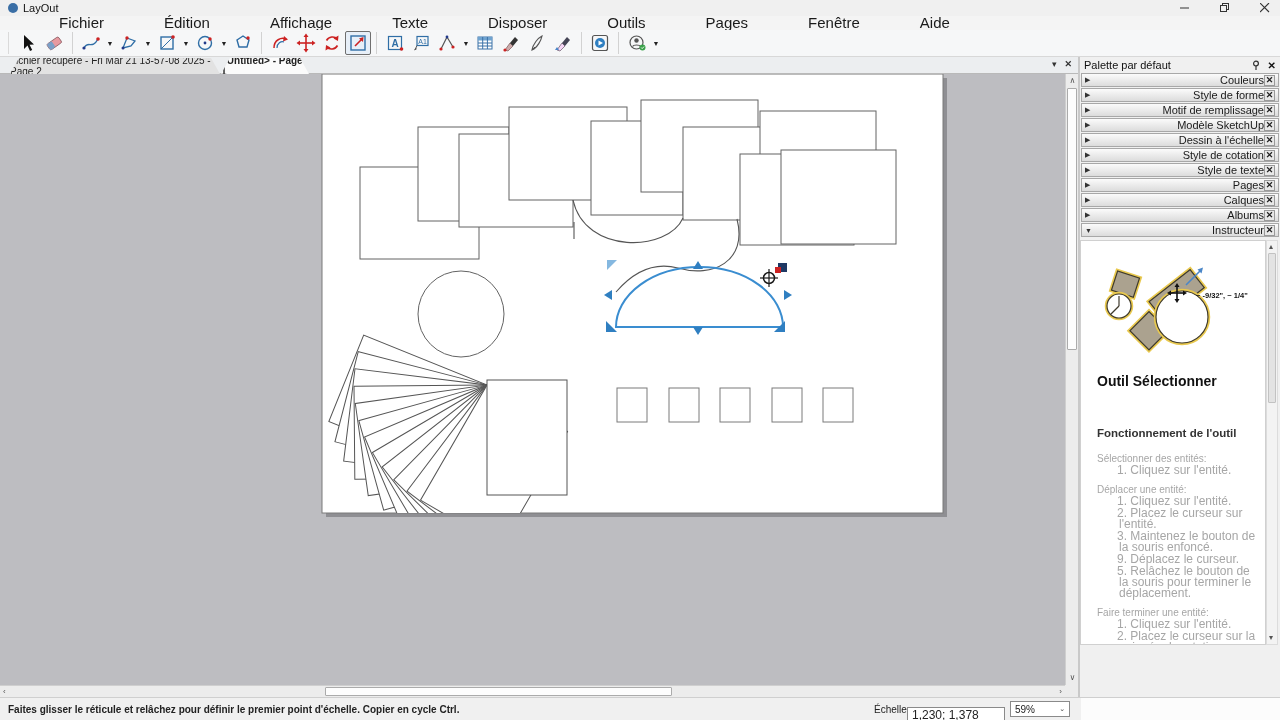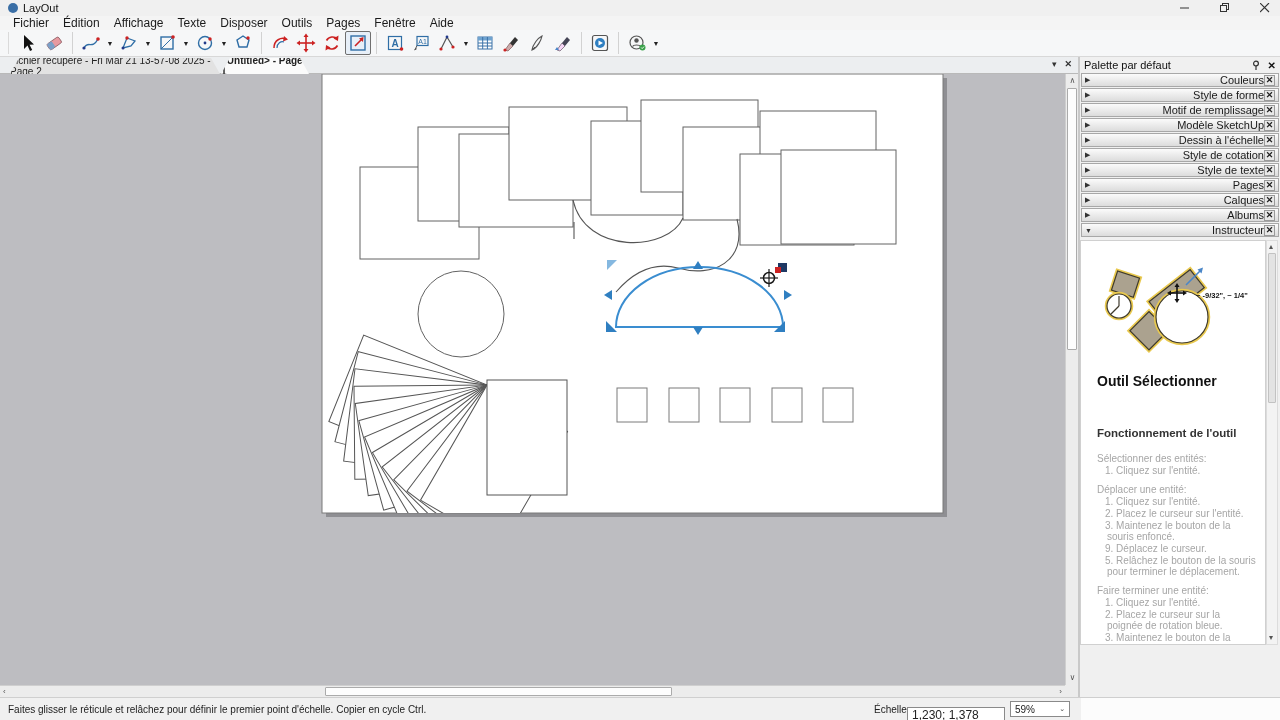--- a/index.html
+++ b/index.html
@@ -8,21 +8,21 @@
 
   
   #titlebar { position:absolute; left:0; top:0; width:1280px; height:16px; background:#f0f0f0; display:flex; align-items:center; }
   #app-icon { width:10px; height:10px; border-radius:50%; background:#3a6ea5; margin:0 5px 0 8px; }
   #window-title { font-size:11px; color:#111; }
   #win-controls { position:absolute; right:8px; top:0; height:16px; display:flex; gap:26px; align-items:center; }
   .win-btn { width:14px; height:14px; display:flex; align-items:center; justify-content:center; color:#333; }
 
   
   #menubar { position:absolute; left:0; top:16px; width:1280px; height:14px; background:#f4f4f4; display:flex; align-items:center; padding-left:6px; }
-  .menu-item { font-size:12px; color:#1a1a1a; padding:0 7px; height:14px; line-height:14px; cursor:default; }
+  .menu-item { font-size:15px; color:#1a1a1a; padding:0 7px; height:14px; line-height:14px; cursor:default;margin-left:46px; }
 
   
   #toolbar { position:absolute; left:0; top:30px; width:1280px; height:27px; background:#f6f7f8; border-bottom:1px solid #d8d8d8; display:flex; align-items:center; padding-left:8px; }
   .tool-btn { width:26px; height:24px; display:flex; align-items:center; justify-content:center; border:1px solid transparent; border-radius:2px; }
   .tool-btn.pressed { border:1px solid #6f6f6f; background:#e7eff8; }
   .tool-dd { width:12px; height:24px; display:flex; align-items:center; justify-content:center; font-size:7px; color:#222; }
   .tool-sep { width:1px; height:22px; background:#d2d2d2; margin:0 5px; }
   .tool-grip { width:1px; height:22px; background:#dadada; margin-right:6px; }
 
   
@@ -57,27 +57,27 @@
   .pal-close { font-size:9px; font-weight:bold; color:#222; border:1px solid #9a9a9a; background:#e8e8e8; width:11px; height:11px; line-height:9px; text-align:center; }
 
   #instructor { position:absolute; left:1080px; top:240px; width:186px; height:405px; background:#ffffff; overflow:hidden; border:1px solid #d0d0d0; }
   #instructor-scroll { position:absolute; left:1266px; top:240px; width:12px; height:405px; background:#f3f3f3; border:1px solid #dcdcdc; }
   #instr-illustration { position:absolute; left:8px; top:14px; }
   #instr-title { position:absolute; left:16px; top:132px; font-size:14px; font-weight:bold; color:#111; }
   #instr-subtitle { position:absolute; left:16px; top:150px; width:158px; font-size:10px; line-height:11px; color:#a6a6a6; }
   #instr-heading { position:absolute; left:16px; top:186px; font-size:11.5px; font-weight:bold; color:#333; }
   #instructor-steps { position:absolute; left:16px; top:204px; width:160px; }
   .instr-sec-title { font-size:10px; color:#a6a6a6; margin-top:8px; }
-  .instr-step { font-size:10px; color:#a6a6a6; line-height:11px; padding-left:10px; text-indent:-2px; margin-top:1px; }
+  .instr-step { font-size:12px; color:#a6a6a6; line-height:11px; padding-left:10px; text-indent:-2px; margin-top:1px;margin-left:12px; }
   #panel-below { position:absolute; left:1080px; top:645px; width:200px; height:52px; background:#f0f0f0; }
   #panel-bottom-white { position:absolute; left:1081px; top:698px; width:199px; height:22px; background:#fcfcfc; }
 
   
   #statusbar { position:absolute; left:0; top:697px; width:1280px; height:23px; background:#f0f0f0; border-top:1px solid #cfcfcf; }
-  #status-msg { position:absolute; left:8px; top:6px; font-size:10px; color:#222; }
+  #status-msg { position:absolute; left:8px; top:6px; font-size:10px; color:#222;font-weight:bold; }
   #scale-label { position:absolute; left:874px; top:6px; font-size:10px; color:#222; }
   #coord-input { position:absolute; left:907px; top:9px; width:98px; height:16px; background:#fff; border:1px solid #8a8a8a; font-size:12px; color:#222; padding:0 4px; font-family:"Liberation Sans",sans-serif; }
   #zoom-select { position:absolute; left:1010px; top:3px; width:60px; height:16px; background:#fff; border:1px solid #8a8a8a; font-size:10px; color:#222; display:flex; align-items:center; padding:0 4px; justify-content:space-between; }
 </style>
 </head>
 <body>
 
 <div id="app">
 
   <div id="titlebar">

